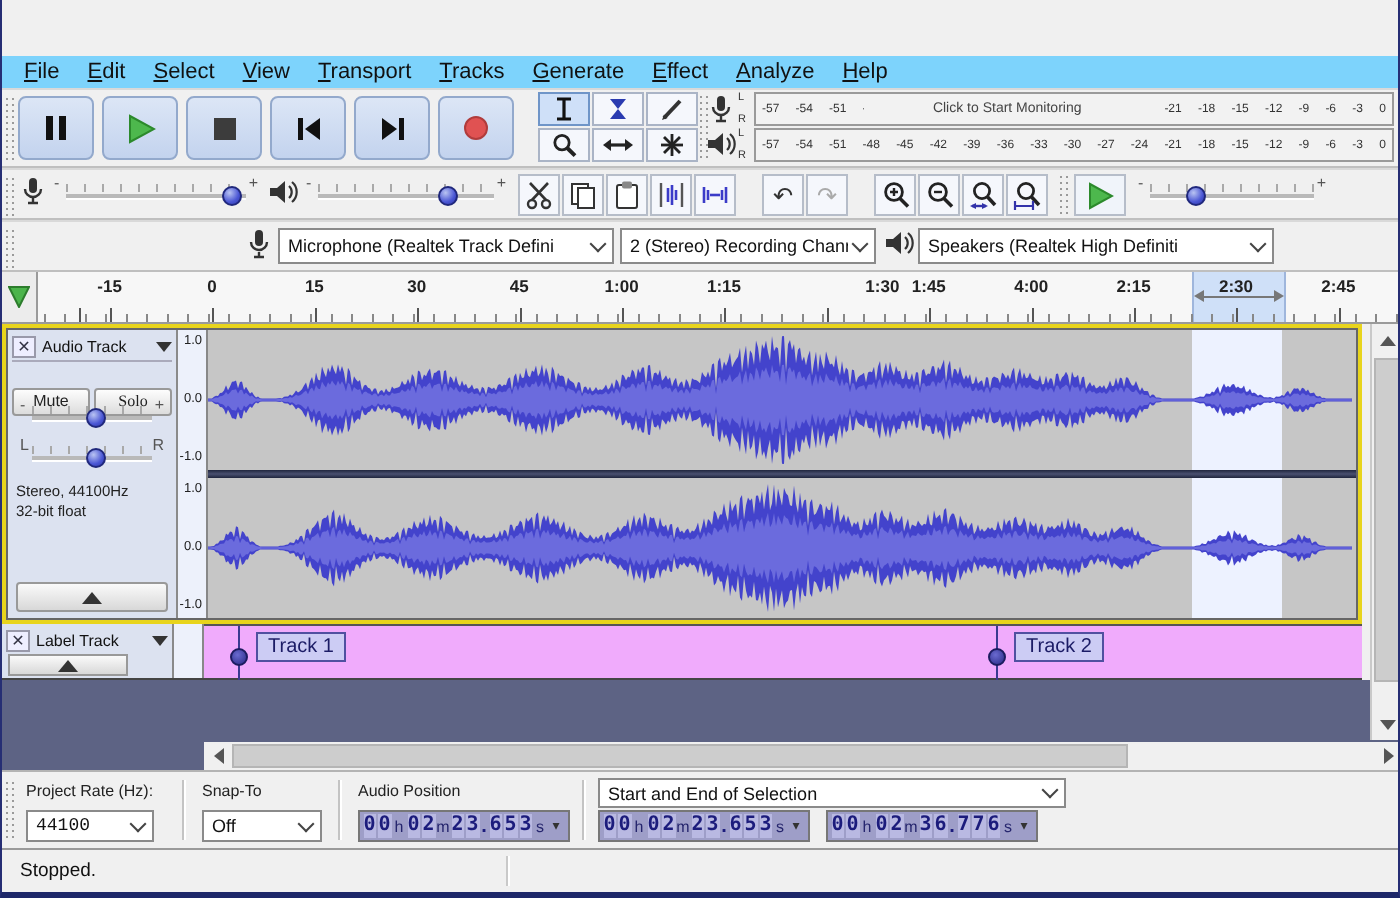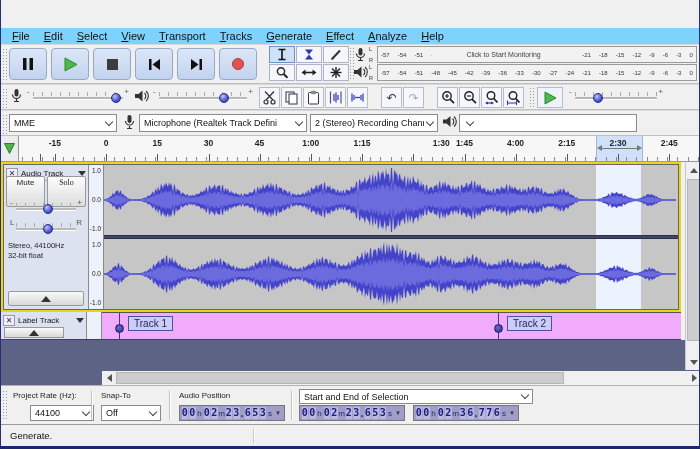--- a/index.html
+++ b/index.html
@@ -59,21 +59,21 @@
   .ah-r{right:0;border-left:5px solid #777;}
   
   .trackzone-bg{position:absolute;left:680px;top:162px;width:20px;height:178px;background:#f0f0f0;}
   .audio-track{position:absolute;left:0;top:162px;width:680px;height:150px;border:2px solid #e8d41c;box-sizing:border-box;background:#c6c6c6;box-shadow:inset 0 0 0 1px #666;}
   .tpanel{position:absolute;left:1px;top:1px;width:85px;height:144px;background:#dce2f0;border-right:1px solid #8a8a8a;box-sizing:border-box;}
   .tp-row1{position:absolute;left:2px;top:2px;right:2px;height:13px;display:flex;align-items:center;border-bottom:1px solid #aab;}
   .tp-close{width:12px;height:11px;border:1px solid #99a;background:#eef;font-size:8px;line-height:9px;text-align:center;color:#334;box-sizing:border-box;margin-right:3px;}
   .tp-title{font-size:8px;color:#111;flex:1;}
   .tri-down{width:0;height:0;border-left:4px solid transparent;border-right:4px solid transparent;border-top:5px solid #333;}
   .tri-up{width:0;height:0;border-left:5px solid transparent;border-right:5px solid transparent;border-bottom:6px solid #333;}
-  .tp-btn{position:absolute;top:11px;width:39px;height:31px;background:linear-gradient(#fdfdfd,#dcdcdc);border:1px solid #999;border-radius:2px;font-size:8px;color:#222;text-align:center;line-height:12px;box-sizing:border-box;}
+  .tp-btn{position:absolute;top:29px;width:39px;height:14px;background:linear-gradient(#fdfdfd,#dcdcdc);border:1px solid #999;border-radius:2px;font-size:8px;color:#222;text-align:center;line-height:12px;box-sizing:border-box;}
   .tp-info{position:absolute;left:4px;font-size:7.5px;color:#222;line-height:9px;}
   .tp-collapse{position:absolute;left:4px;bottom:3px;width:76px;height:15px;background:linear-gradient(#fafafa,#d8d8d8);border:1px solid #999;border-radius:2px;display:flex;align-items:center;justify-content:center;box-sizing:border-box;}
   .vruler{position:absolute;left:86px;top:1px;width:15px;height:144px;background:#edf1fb;border-right:1px solid #888;box-sizing:border-box;}
   .vr-num{position:absolute;right:2px;font-size:6.5px;color:#222;line-height:7px;}
   .channel{position:absolute;left:101px;width:574px;background:#c6c6c6;overflow:hidden;}
   .ch-divider{position:absolute;left:101px;width:574px;height:4px;background:linear-gradient(#20263e,#4a5070,#20263e);}
   .wave-sel{position:absolute;top:0;bottom:0;background:#edf2ff;}
   .channel svg{position:absolute;left:0;top:0;}
   
   .label-track{position:absolute;left:0;top:312px;width:680px;height:28px;background:#d0d0d0;border-bottom:1px solid #444;box-sizing:border-box;}
@@ -363,42 +363,39 @@
     <span class="sl-minus">-</span>
       <span class="sl-plus">+</span>
     <div class="sl-ticks"></div>
       <div class="sl-track"></div>
     <div class="sl-thumb" style="left:26%;"></div>
   </div>
 
   <div class="trow" style="top:110px;height:26px;">
     <div class="grip" style="left:1px;top:3px;height:20px;"></div>
   </div>
-  <div class="combo" style="left:8px;top:114px;width:108px;">
-    <span class="combo-text">MME</span>
-      <span class="chev"></span>
-  </div>
   <svg class="devicon" style="left:122px;" width="13" height="16" viewBox="0 0 13 16">
     <rect x="4.5" y="1" width="4" height="8" rx="2" fill="#333"></rect>
       <path d="M2.5,7 a4,4 0 0 0 8,0" fill="none" stroke="#333" stroke-width="1.2"></path>
       <path d="M6.5,12 V14.5 M4,14.5 H9" stroke="#333" stroke-width="1.2"></path>
   </svg>
   <div class="combo" style="left:138px;top:114px;width:168px;">
     <span class="combo-text">Microphone (Realtek Track Defini</span>
       <span class="chev"></span>
   </div>
   <div class="combo" style="left:309px;top:114px;width:128px;">
     <span class="combo-text">2 (Stereo) Recording Channels</span>
       <span class="chev"></span>
   </div>
   <svg class="devicon" style="left:441px;" width="15" height="15" viewBox="0 0 15 15">
     <polygon points="1,5.5 4.5,5.5 8.5,2 8.5,13 4.5,9.5 1,9.5" fill="#333"></polygon>
       <path d="M10.5,4.5 a4,4 0 0 1 0,6 M12,2.5 a6.5,6.5 0 0 1 0,10" fill="none" stroke="#333" stroke-width="1.1"></path>
   </svg>
   <div class="combo" style="left:458px;top:114px;width:178px;">
+    <span class="combo-text">Speakers (Realtek High Definiti</span>
       <span class="chev"></span>
   </div>
 
   <div class="timeline">
     <div class="tl-pin">
       <svg width="11" height="11" viewBox="0 0 11 11">
           <polygon points="0.5,0.5 10.5,0.5 5.5,10.5" fill="#4bb44b" stroke="#2c7c2c"></polygon>
         </svg>
     </div>
     <div class="tl-ruler">
@@ -521,21 +518,21 @@
       </div>
     <div class="hs-thumb"></div>
     <div class="hs-arrow" style="right:0;">
         <span class="sb-tri" style="border-top:4px solid transparent;border-bottom:4px solid transparent;border-left:5px solid #555;"></span>
       </div>
   </div>
 
   <div class="selbar">
     <div class="grip" style="left:1px;top:4px;height:30px;"></div>
     <span class="sb-label" style="left:12px;">Project Rate (Hz):</span>
-    <div class="combo" style="left:29px;top:19px;width:64px;height:16px;">
+    <div class="combo" style="left:12px;top:19px;width:64px;height:16px;font-family:Liberation Mono, monospace;">
       <span class="combo-text">44100</span>
         <span class="chev"></span>
     </div>
     <div class="sb-sep" style="left:90px;"></div>
     <span class="sb-label" style="left:100px;">Snap-To</span>
     <div class="combo" style="left:100px;top:19px;width:60px;height:16px;">
       <span class="combo-text">Off</span>
         <span class="chev"></span>
     </div>
     <div class="sb-sep" style="left:168px;"></div>
@@ -589,17 +586,17 @@
         <span class="tf-dot">.</span>
         <span class="tf-d">7</span>
         <span class="tf-d">7</span>
         <span class="tf-d">6</span>
         <span class="tf-u">s</span>
         <span class="tf-arrow">▾</span>
       </div>
   </div>
 
   <div class="statusbar">
-    <span class="status-text">Generate.</span>
+    <span class="status-text">Stopped.</span>
     <div class="st-sep"></div>
   </div>
 
 </div>
 
 </body></html>

